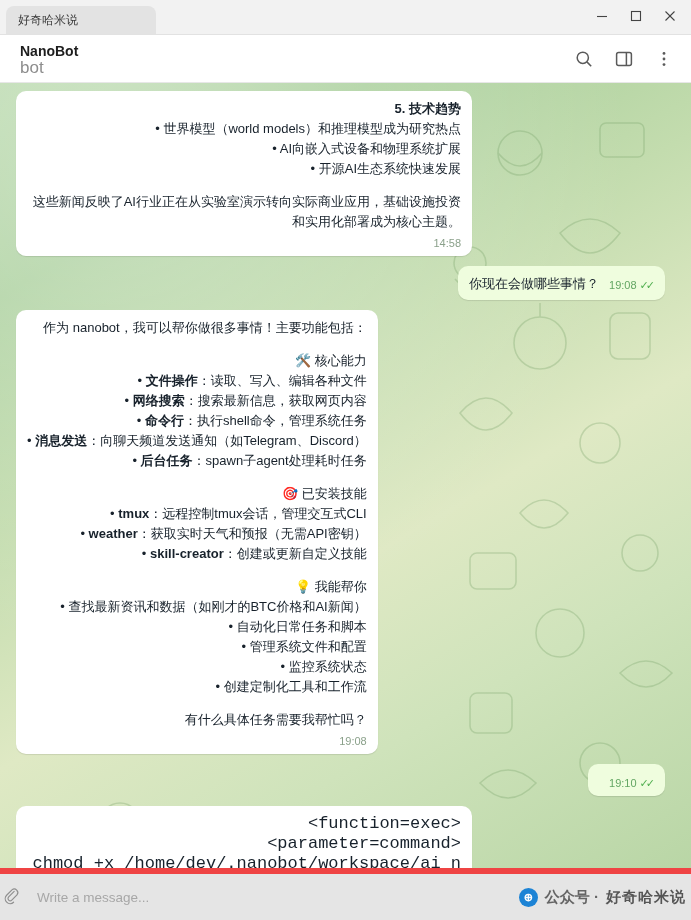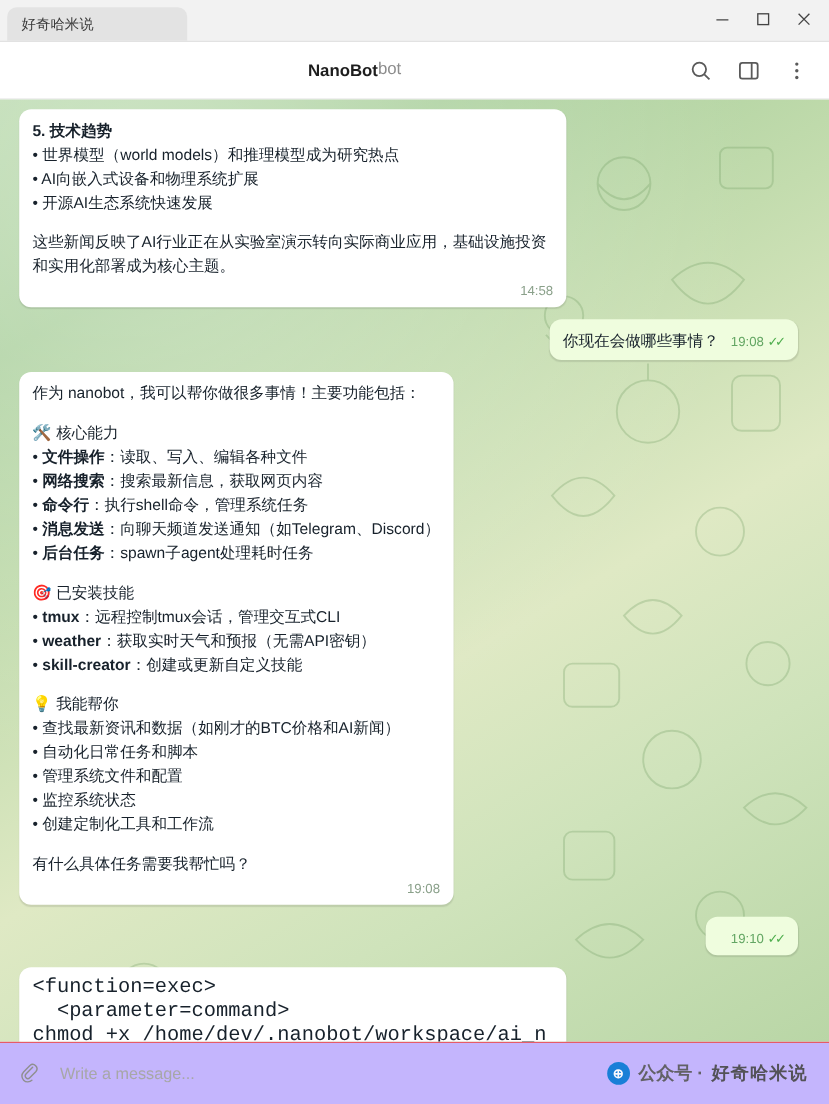--- a/index.html
+++ b/index.html
@@ -51,23 +51,23 @@
 
   
   .chathead {
     height: 48px;
     background: #ffffff;
     border-bottom: 1px solid #e7e7e7;
     display: flex; align-items: center;
     padding: 0 14px 0 20px;
     box-sizing: border-box;
   }
-  .chatnames { flex: 1; display: flex; flex-direction: row; justify-content: center; }
+  .chatnames { flex: 1; display: flex; flex-direction: column; justify-content: center; }
   .chat-title { font-size: 14px; color: #1d1d1d; font-weight: bold; line-height: 17px; }
-  .chat-sub { font-size: 14px; color: #8d8d8d; line-height: 15px; }
+  .chat-sub { font-size: 17px; color: #8d8d8d; line-height: 15px; }
   .head-actions { display: flex; align-items: center; gap: 14px; }
   .head-btn {
     width: 26px; height: 26px;
     display: flex; align-items: center; justify-content: center;
     color: #5a5a5a;
   }
 
   
   .messages {
     position: relative;
@@ -83,21 +83,21 @@
     color: #6d9a5f;
     pointer-events: none;
   }
   .scroll {
     position: absolute; inset: 0;
     padding: 8px 26px 10px 16px;
     box-sizing: border-box;
   }
 
   .row { display: flex; margin-bottom: 10px; }
-  .row.in { justify-content: flex-start; }
+  .row.in { justify-content: flex-start; text-align: right; }
   .row.out { justify-content: flex-end; }
 
   .bubble {
     position: relative;
     max-width: 430px;
     border-radius: 10px;
     padding: 8px 11px 6px 11px;
     font-size: 13px;
     line-height: 20px;
     color: #17212b;
@@ -126,24 +126,24 @@
     font-family: "Liberation Mono", monospace;
     font-size: 17px;
     line-height: 20px;
     white-space: pre-wrap;
     word-break: break-all;
   }
 
   
   .composer {
     height: 52px;
-    background: #c4b5fd;
-    border-top: 1px solid #ef4444;
+    background: #e5e5e5;
+    border-top: 6px solid #ef4444;
     display: flex; align-items: center;
-    padding: 0 14px;
+    padding: 0 1px;
     box-sizing: border-box;
   }
   .clip { width: 30px; color: #8f8f8f; display:flex; align-items:center; }
   .msg-input {
     flex: 1;
     border: none; outline: none;
     font-size: 13.5px;
     color: #111;
     background: transparent;
     padding-left: 6px;

